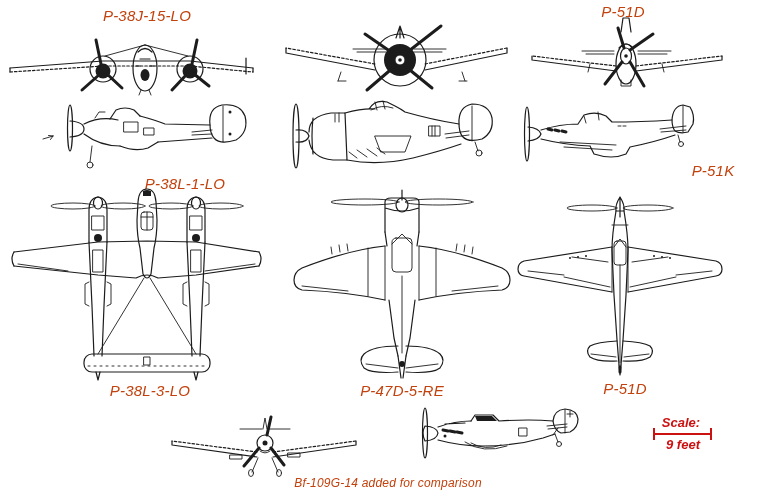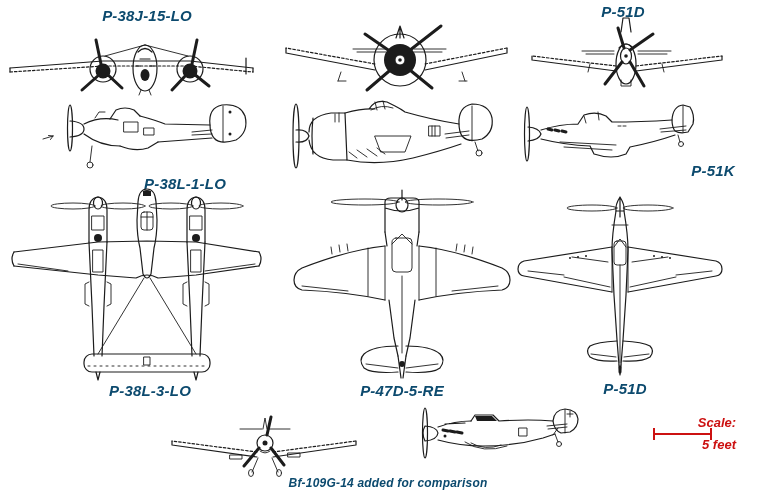--- a/index.html
+++ b/index.html
@@ -2,27 +2,27 @@
 <html><head>
 <meta charset="utf-8">
 <style>
   html,body{margin:0;padding:0;background:#fff;}
   #canvas{
     position:relative;width:769px;height:500px;background:#fff;overflow:hidden;
     font-family:"Liberation Sans",sans-serif;
   }
   .lbl{
     position:absolute;transform:translateX(-50%);
-    font-style:italic;font-weight:700;font-size:15px;color:#0c4a6e;
+    font-style:italic;font-weight:400;font-size:15px;color:#c2410c;
     letter-spacing:.2px;white-space:nowrap;
   }
   .caption{font-size:12px;}
   .scale-txt{
     position:absolute;transform:translateX(-50%);
-    font-style:italic;font-weight:700;font-size:13px;color:#cc1111;white-space:nowrap;margin-left:36px;
+    font-style:italic;font-weight:700;font-size:13px;color:#cc1111;white-space:nowrap;
   }
   .scale-bar{position:absolute;background:#cc1111;}
   svg{position:absolute;overflow:visible;}
   .art{stroke:#1c1c1c;fill:none;stroke-width:1.2;stroke-linecap:round;stroke-linejoin:round;}
   .thin{stroke-width:.9;}
   .blade{stroke:#1c1c1c;fill:none;stroke-width:3;stroke-linecap:round;}
   .fillk{fill:#1c1c1c;stroke:none;}
   .stipple{stroke-dasharray:2.5 2;}
   .dash{stroke-dasharray:2 4;}
 </style>
@@ -252,15 +252,15 @@
     <circle class="art thin" cx="144" cy="38" r="2.5"></circle>
     <circle class="fillk" cx="30" cy="30" r="1.5"></circle>
   </svg>
 
   <div class="lbl caption" style="left:388px;top:476px">Bf-109G-14 added for comparison</div>
 
   <div class="scale-txt" style="left:681px;top:415px">Scale:</div>
   <div class="scale-bar" style="left:653px;top:433px;width:59px;height:2px"></div>
   <div class="scale-bar" style="left:653px;top:428px;width:2px;height:12px"></div>
   <div class="scale-bar" style="left:710px;top:428px;width:2px;height:12px"></div>
-  <div class="scale-txt" style="left:683px;top:437px">5 feet</div>
+  <div class="scale-txt" style="left:683px;top:437px">9 feet</div>
 
 </div>
 
 </body></html>

